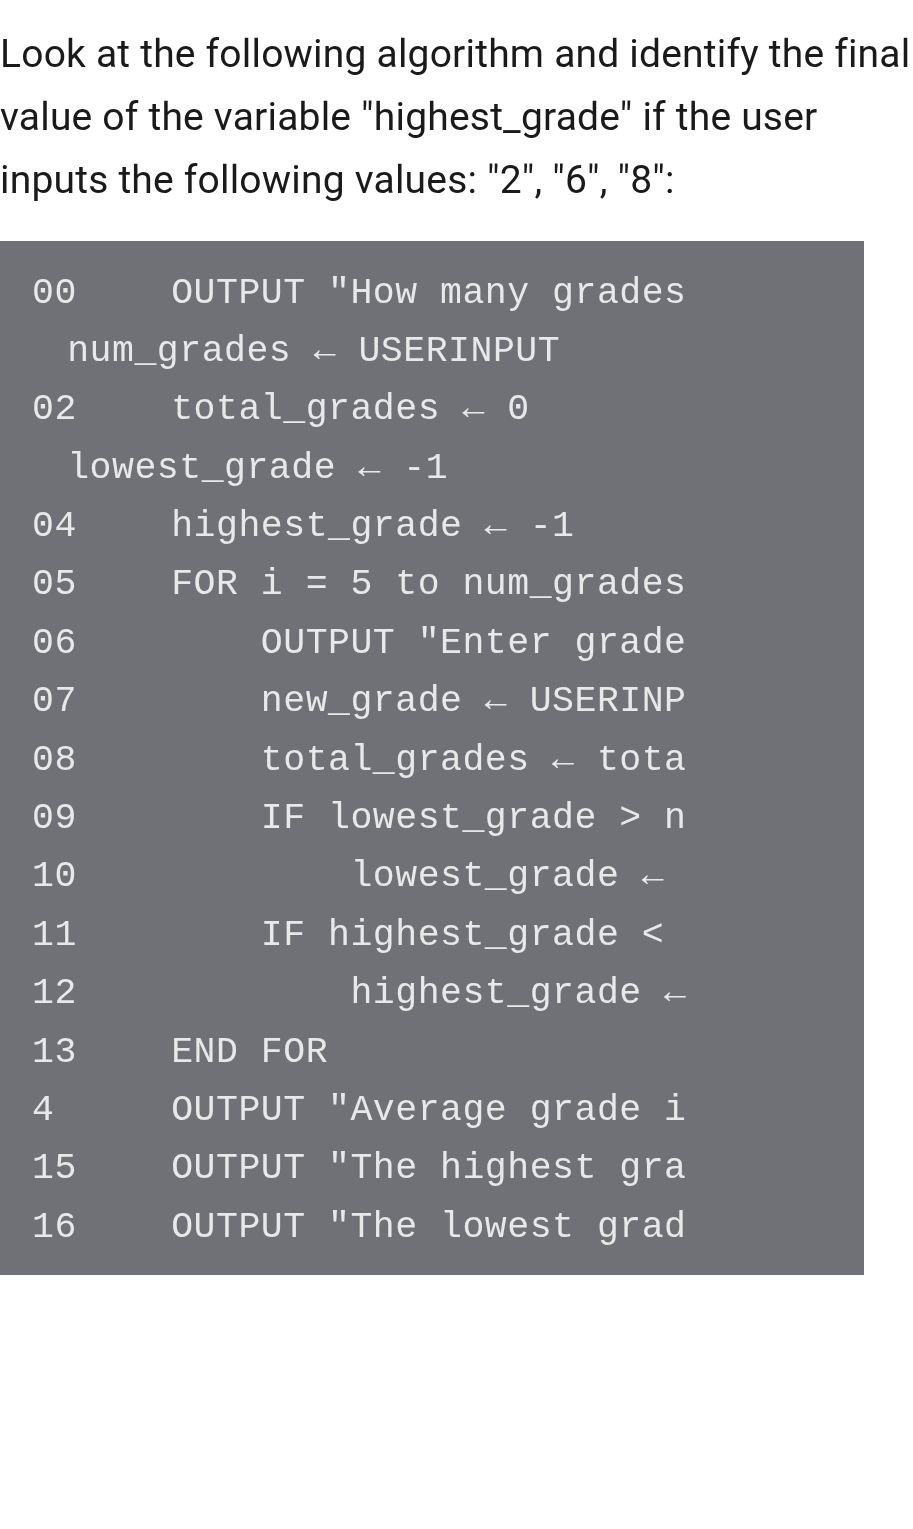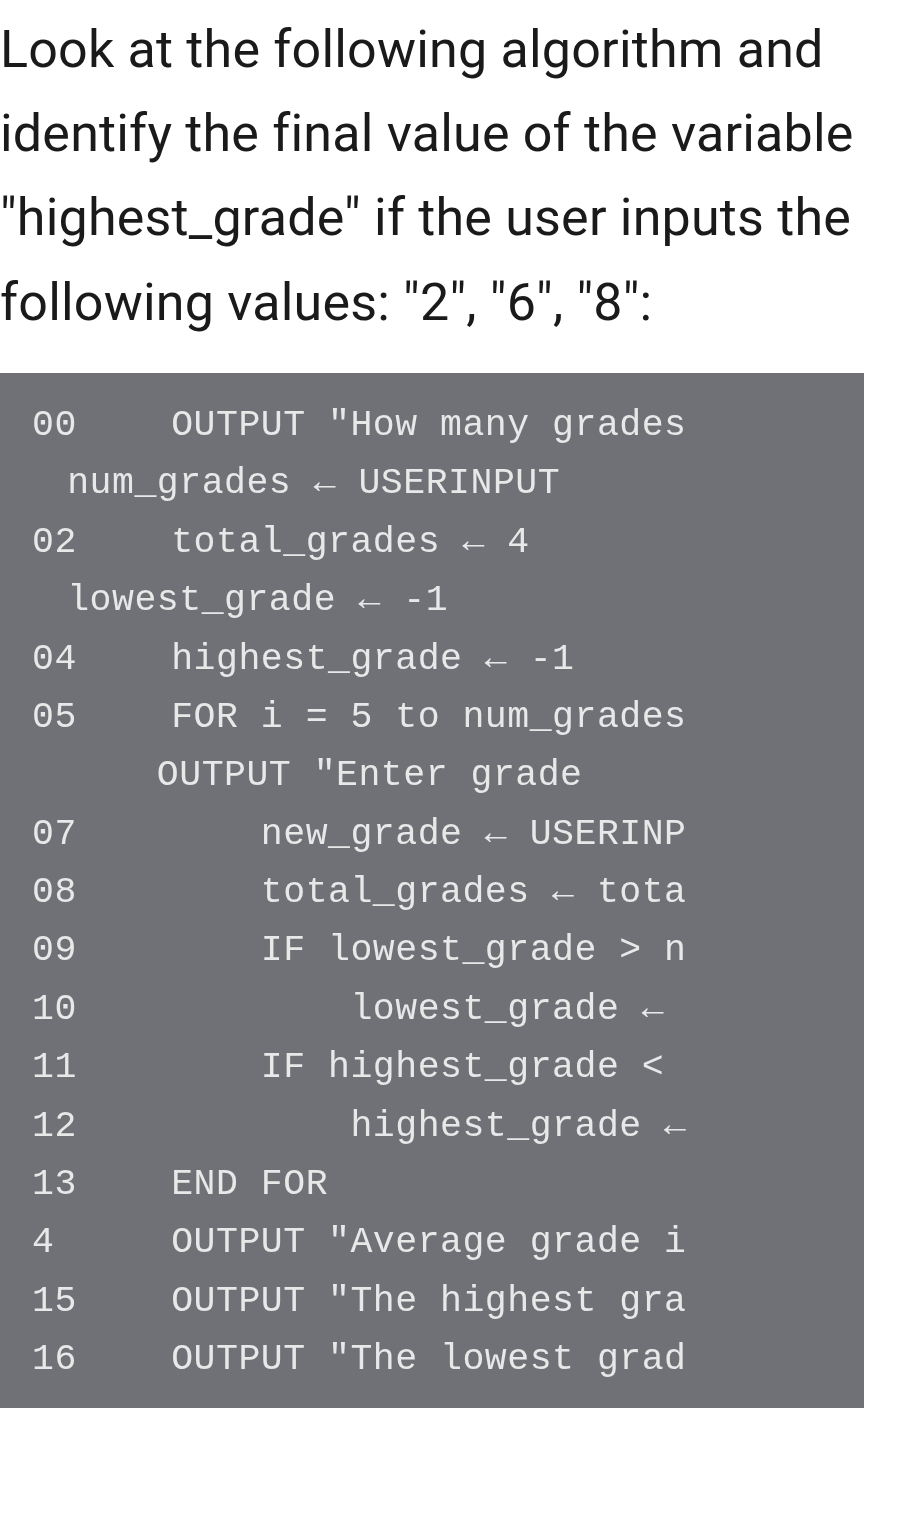--- a/index.html
+++ b/index.html
@@ -8,26 +8,27 @@
       box-sizing: border-box;
     }
     body {
       width: 913px;
       height: 1529px;
       background: #ffffff;
       font-family: -apple-system, BlinkMacSystemFont, "Segoe UI", Roboto, Helvetica, Arial, sans-serif;
       overflow: hidden;
     }
     .question-text {
-      font-size: 52px;
+      font-size: 39px;
       line-height: 1.62;
       color: #1a1a1a;
       padding: 8px 0 28px 0;
       letter-spacing: 0.2px;
       font-weight: 400;
+      margin-top: 15px;
     }
     .code-block {
       background: #6f7177;
       width: 864px;
       padding: 24px 0 18px 0;
       overflow: hidden;
       font-family: "Consolas", "Monaco", "Courier New", monospace;
     }
     .code-line {
       display: flex;
@@ -50,25 +51,25 @@
     }
   </style>
 </head>
 <body>
 
 <div class="question-text">Look at the following algorithm and identify the final value of the variable "highest_grade" if the user inputs the following values: "2", "6", "8":</div>
 
 <div class="code-block" id="code-block-container">
     <div class="code-line"><span class="line-num">00</span><span class="line-code">   OUTPUT "How many grades</span></div>
     <div class="code-line"><span class="line-code">   num_grades ← USERINPUT</span></div>
-    <div class="code-line"><span class="line-num">02</span><span class="line-code">   total_grades ← 4</span></div>
+    <div class="code-line"><span class="line-num">02</span><span class="line-code">   total_grades ← 0</span></div>
     <div class="code-line"><span class="line-code">   lowest_grade ← -1</span></div>
     <div class="code-line"><span class="line-num">04</span><span class="line-code">   highest_grade ← -1</span></div>
     <div class="code-line"><span class="line-num">05</span><span class="line-code">   FOR i = 5 to num_grades</span></div>
-    <div class="code-line"><span class="line-code">       OUTPUT "Enter grade</span></div>
+    <div class="code-line"><span class="line-num">06</span><span class="line-code">       OUTPUT "Enter grade</span></div>
     <div class="code-line"><span class="line-num">07</span><span class="line-code">       new_grade ← USERINP</span></div>
     <div class="code-line"><span class="line-num">08</span><span class="line-code">       total_grades ← tota</span></div>
     <div class="code-line"><span class="line-num">09</span><span class="line-code">       IF lowest_grade &gt; n</span></div>
     <div class="code-line"><span class="line-num">10</span><span class="line-code">           lowest_grade ← </span></div>
     <div class="code-line"><span class="line-num">11</span><span class="line-code">       IF highest_grade &lt; </span></div>
     <div class="code-line"><span class="line-num">12</span><span class="line-code">           highest_grade ←</span></div>
     <div class="code-line"><span class="line-num">13</span><span class="line-code">   END FOR</span></div>
     <div class="code-line"><span class="line-num">4</span><span class="line-code">   OUTPUT "Average grade i</span></div>
     <div class="code-line"><span class="line-num">15</span><span class="line-code">   OUTPUT "The highest gra</span></div>
     <div class="code-line"><span class="line-num">16</span><span class="line-code">   OUTPUT "The lowest grad</span></div>

